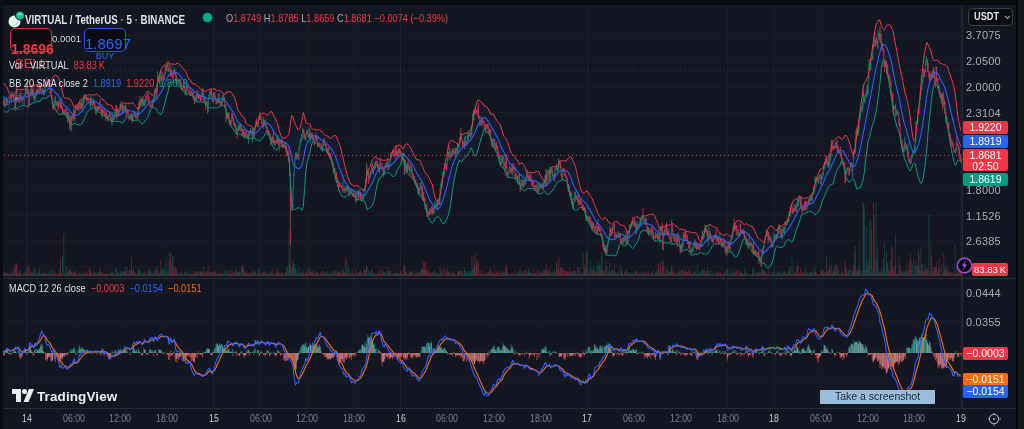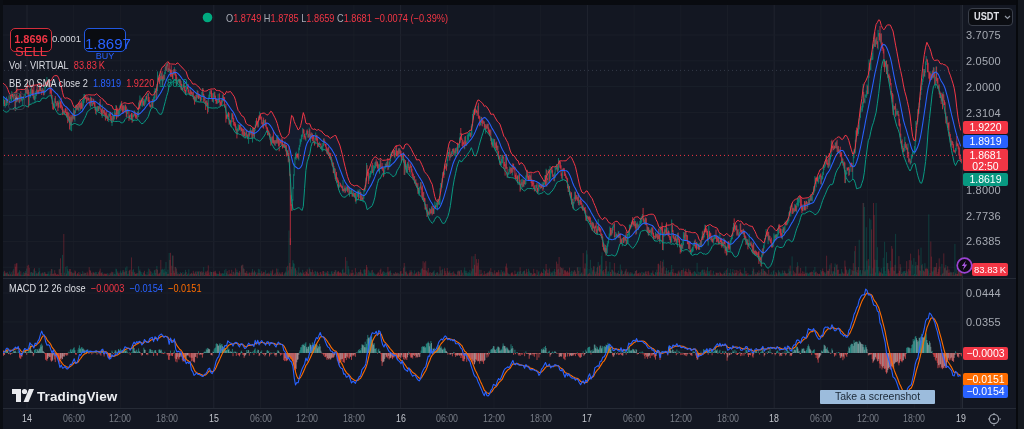--- a/index.html
+++ b/index.html
@@ -35,27 +35,36 @@
 <path d="M0 278.5H1016" stroke="#262b36" stroke-width="1" fill="none"></path>
 <path d="M0 408.5H1016" stroke="#262b36" stroke-width="1" fill="none"></path>
 <path d="M962.5 5V408" stroke="#262b36" stroke-width="1" fill="none"></path>
 </svg>
 
 <div class="abs" style="left:0;top:0;width:1024px;height:5px;background:#090b10"></div>
 <div class="abs" style="left:0;top:0;width:3px;height:429px;background:#0b0e14"></div>
 
 <div class="abs" style="left:1016px;top:0;width:8px;height:429px;background:#14181f;border-left:2px solid #07090d"></div>
 
+<div class="abs" style="left:8px;top:10px;width:420px;height:18px">
+  <svg width="30" height="22" class="abs" style="left:0;top:0">
+    <circle cx="6.5" cy="11.5" r="6" fill="#e3f6f0"></circle>
+    <path d="M2.5 14.5a5.2 5.2 0 0 0 8-4 a5.6 5.6 0 0 1-8 4z" fill="#1fb79a"></path>
+    <circle cx="12" cy="5.5" r="4.5" fill="#17bf9a" stroke="#131722" stroke-width="1"></circle>
+    <path d="M10.3 5.2a1.8 1.8 0 0 1 3.4 0" stroke="#e8fffa" stroke-width="0.9" fill="none"></path>
+  </svg>
+  <span class="abs" style="left:17px;top:2.5px;font-size:12.5px;font-weight:700;color:#dfe1e8;transform:scaleX(.78);transform-origin:0 50%;white-space:nowrap">VIRTUAL / TetherUS <span style="color:#9298a3">·</span> 5 <span style="color:#9298a3">·</span> BINANCE</span>
+</div>
 <svg width="12" height="12" class="abs" style="left:202px;top:12px">
       <circle cx="5.5" cy="5.5" r="4.8" fill="#00a97f"></circle>
     </svg>
 <div class="abs" style="left:226px;top:12px;font-size:11.5px;color:#a8abb5;transform:scaleX(.8);transform-origin:0 50%;white-space:nowrap">O<span style="color:#f23645">1.8749</span>&nbsp;H<span style="color:#f23645">1.8785</span>&nbsp;L<span style="color:#f23645">1.8659</span>&nbsp;C<span style="color:#f23645">1.8681</span>&nbsp;<span style="color:#f23645">−0.0074 (−0.39%)</span></div>
 
 <div class="abs" style="left:10px;top:28px;width:42px;height:24px;border:1px solid #d32e3c;border-radius:5px;background:#0a0c11;text-align:center">
-  <div style="font-size:11px;font-weight:700;color:#f23645;margin-top:4px">1.8696</div>
+  <div style="font-size:14px;font-weight:700;color:#f23645;margin-top:12px">1.8696</div>
   <div style="font-size:13px;color:#f23645;margin-top:-1px">SELL</div>
 </div>
 <div class="abs" style="left:52px;top:33px;width:32px;text-align:left;font-size:9.5px;color:#d4d6dd">0.0001</div>
 <div class="abs" style="left:84px;top:28px;width:42px;height:24px;border:1px solid #2157e0;border-radius:5px;background:#0a0c11;text-align:center">
   <div style="font-size:15px;font-weight:400;color:#2962ff;margin-top:6px">1.8697</div>
   <div style="font-size:9px;color:#2962ff;margin-top:-1px">BUY</div>
 </div>
 <div class="abs" style="left:9px;top:59px;font-size:11.5px;color:#dcdee4;transform:scaleX(.8);transform-origin:0 50%;white-space:nowrap">Vol <span style="color:#9298a3">·</span> VIRTUAL&nbsp; <span style="color:#f23645">83.83 K</span></div>
 <div class="abs" style="left:9px;top:77px;font-size:11.5px;color:#dcdee4;transform:scaleX(.8);transform-origin:0 50%;white-space:nowrap">BB 20 SMA close 2&nbsp; <span style="color:#2962ff">1.8919</span>&nbsp; <span style="color:#f23645">1.9220</span>&nbsp; <span style="color:#089981">1.8619</span></div>
 <div class="abs" style="left:8px;top:93px;width:17px;height:17px;border:1px solid #363c49;border-radius:4px;color:#9aa0ab;font-size:9px;text-align:center;line-height:15px">⌃</div>
@@ -63,21 +72,21 @@
 
 <div class="abs" style="left:968px;top:8px;width:45px;height:18px;background:#0b0d12;border:1px solid #3a3f4a;border-radius:4px;color:#e0e2e8;font-size:10px;font-weight:700;line-height:16px;white-space:nowrap;transform-origin:0 50%"><span style="display:inline-block;transform:scaleX(.92);transform-origin:0 50%;margin-left:5px">USDT</span><svg width="7" height="5" style="margin-left:3px">
         <path d="M1 1l2.5 2.5L6 1" stroke="#9298a3" stroke-width="1.2" fill="none"></path>
       </svg></div>
 
 <div class="axl" style="top:29px">3.7075</div>
 <div class="axl" style="top:55px">2.0500</div>
 <div class="axl" style="top:81px">2.0000</div>
 <div class="axl" style="top:107px">2.3104</div>
 <div class="axl" style="top:184px">1.8000</div>
-<div class="axl" style="top:210px">2.7736</div>
+<div class="axl" style="top:210px">1.1526</div>
 <div class="axl" style="top:235px">2.6385</div>
 <div class="axl" style="top:287px">0.0444</div>
 <div class="axl" style="top:316px">0.0355</div>
 
 <div class="tag" style="top:120.5px;background:#f23645">1.9220</div>
 <div class="tag" style="top:135px;background:#2962ff">1.8919</div>
 <div class="tag" style="top:149px;background:#f23645;height:22px;line-height:11px;padding-top:1px">1.8681<br>02:50</div>
 <div class="tag" style="top:172.5px;background:#089981">1.8619</div>
 <div class="tag" style="top:262.5px;background:#f23645;left:972px;width:36px;font-size:9.5px">83.83 K</div>
 <svg width="17" height="17" class="abs" style="left:956px;top:257px">

